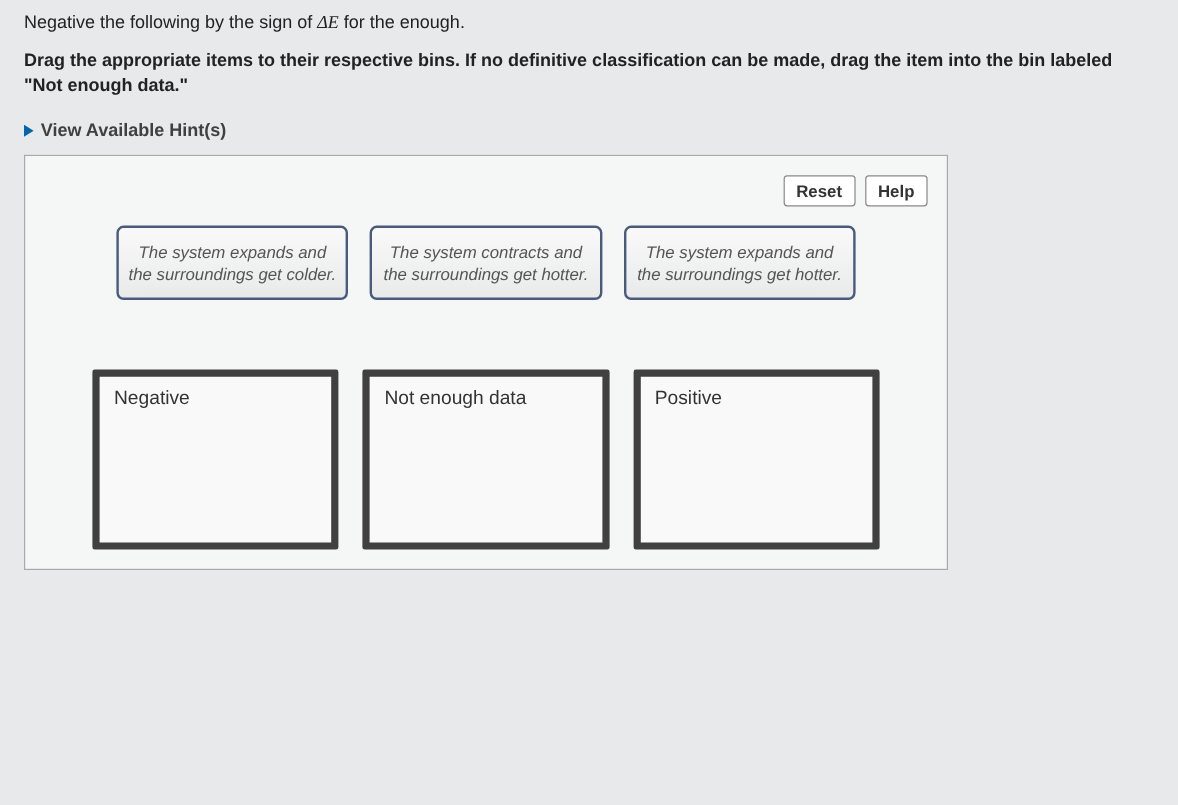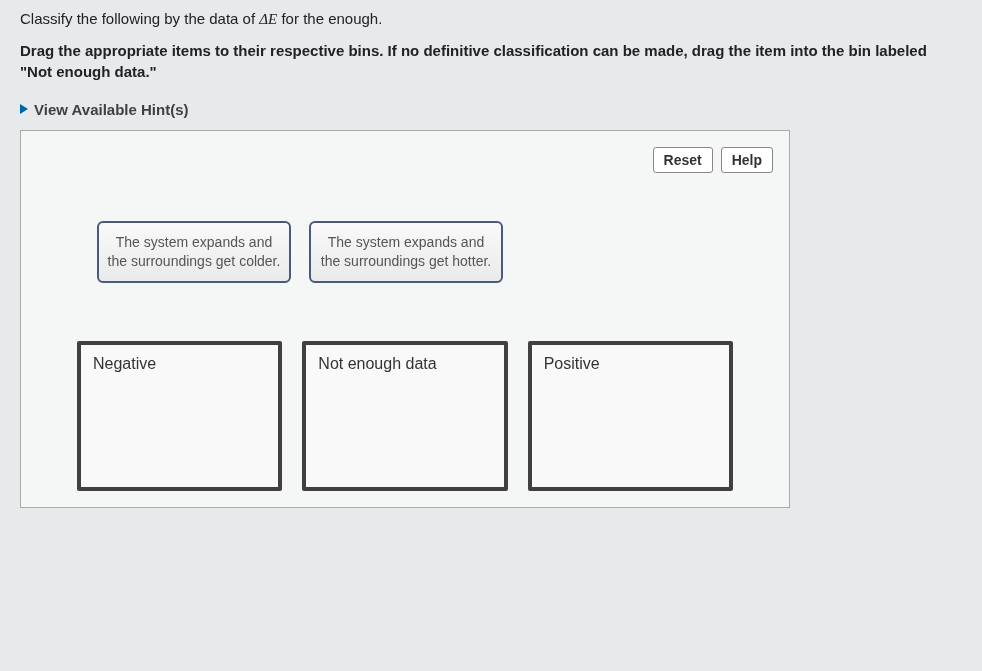--- a/index.html
+++ b/index.html
@@ -54,40 +54,41 @@
       border: 1px solid #aaa;
       background: #f5f6f6;
       width: 770px;
       padding: 16px;
       position: relative;
     }
     .top-controls {
       display: flex;
       justify-content: flex-end;
       gap: 8px;
-      margin-bottom: 48px;
+      margin-bottom: 16px;
     }
     .ctrl-btn {
       background: #fff;
       border: 1px solid #888;
       border-radius: 3px;
       padding: 4px 10px;
       font-size: 14px;
       font-weight: bold;
       color: #333;
       cursor: pointer;
     }
     .items-area {
       padding: 0 60px 30px 60px;
     }
     .items-row {
       display: flex;
       gap: 18px;
       margin-bottom: 18px;
       justify-content: flex-start;
+      font-style: italic;
     }
     .items-row.second {
       justify-content: flex-start;
       padding-left: 212px;
     }
     .drag-item {
       width: 194px;
       min-height: 62px;
       background: linear-gradient(#f9f9f9, #e9eaea);
       border: 2px solid #4a5a7a;
@@ -103,59 +104,60 @@
       line-height: 1.3;
     }
     .bins-row {
       display: flex;
       gap: 20px;
       padding: 0 40px;
       margin-top: 10px;
     }
     .bin {
       flex: 1;
-      border: 4px solid #404040;
+      border: 6px solid #404040;
       background: #f9f9f9;
       min-height: 150px;
       padding: 10px 12px;
       border-radius: 2px;
     }
     .bin-title {
       font-size: 16px;
       color: #333;
       margin-bottom: 6px;
     }
   </style>
 </head>
 <body>
 
 
 
 <div class="question-text">
-  <span>Classify the following by the data of </span>
+  <span>Negative the following by the sign of </span>
   <span class="delta-e"><span>Δ</span><span>E</span></span>
   <span> for the enough.</span>
 </div>
 
 <div class="instruction-text">Drag the appropriate items to their respective bins. If no definitive classification can be made, drag the item into the bin labeled "Not enough data."</div>
 
 <div class="hints-link">
   <span class="triangle"></span>
   <span>View Available Hint(s)</span>
 </div>
 
 <div class="workspace">
   <div class="top-controls">
     <button class="ctrl-btn">Reset</button>
     <button class="ctrl-btn">Help</button>
   </div>
 
   <div class="items-area">
     <div class="items-row">
       <div class="drag-item">The system expands and the surroundings get colder.</div>
+      <div class="drag-item">The system contracts and the surroundings get hotter.</div>
       <div class="drag-item">The system expands and the surroundings get hotter.</div>
     </div>
   </div>
 
   <div class="bins-row">
     <div class="bin">
       <div class="bin-title">Negative</div>
     </div>
     <div class="bin">
       <div class="bin-title">Not enough data</div>

